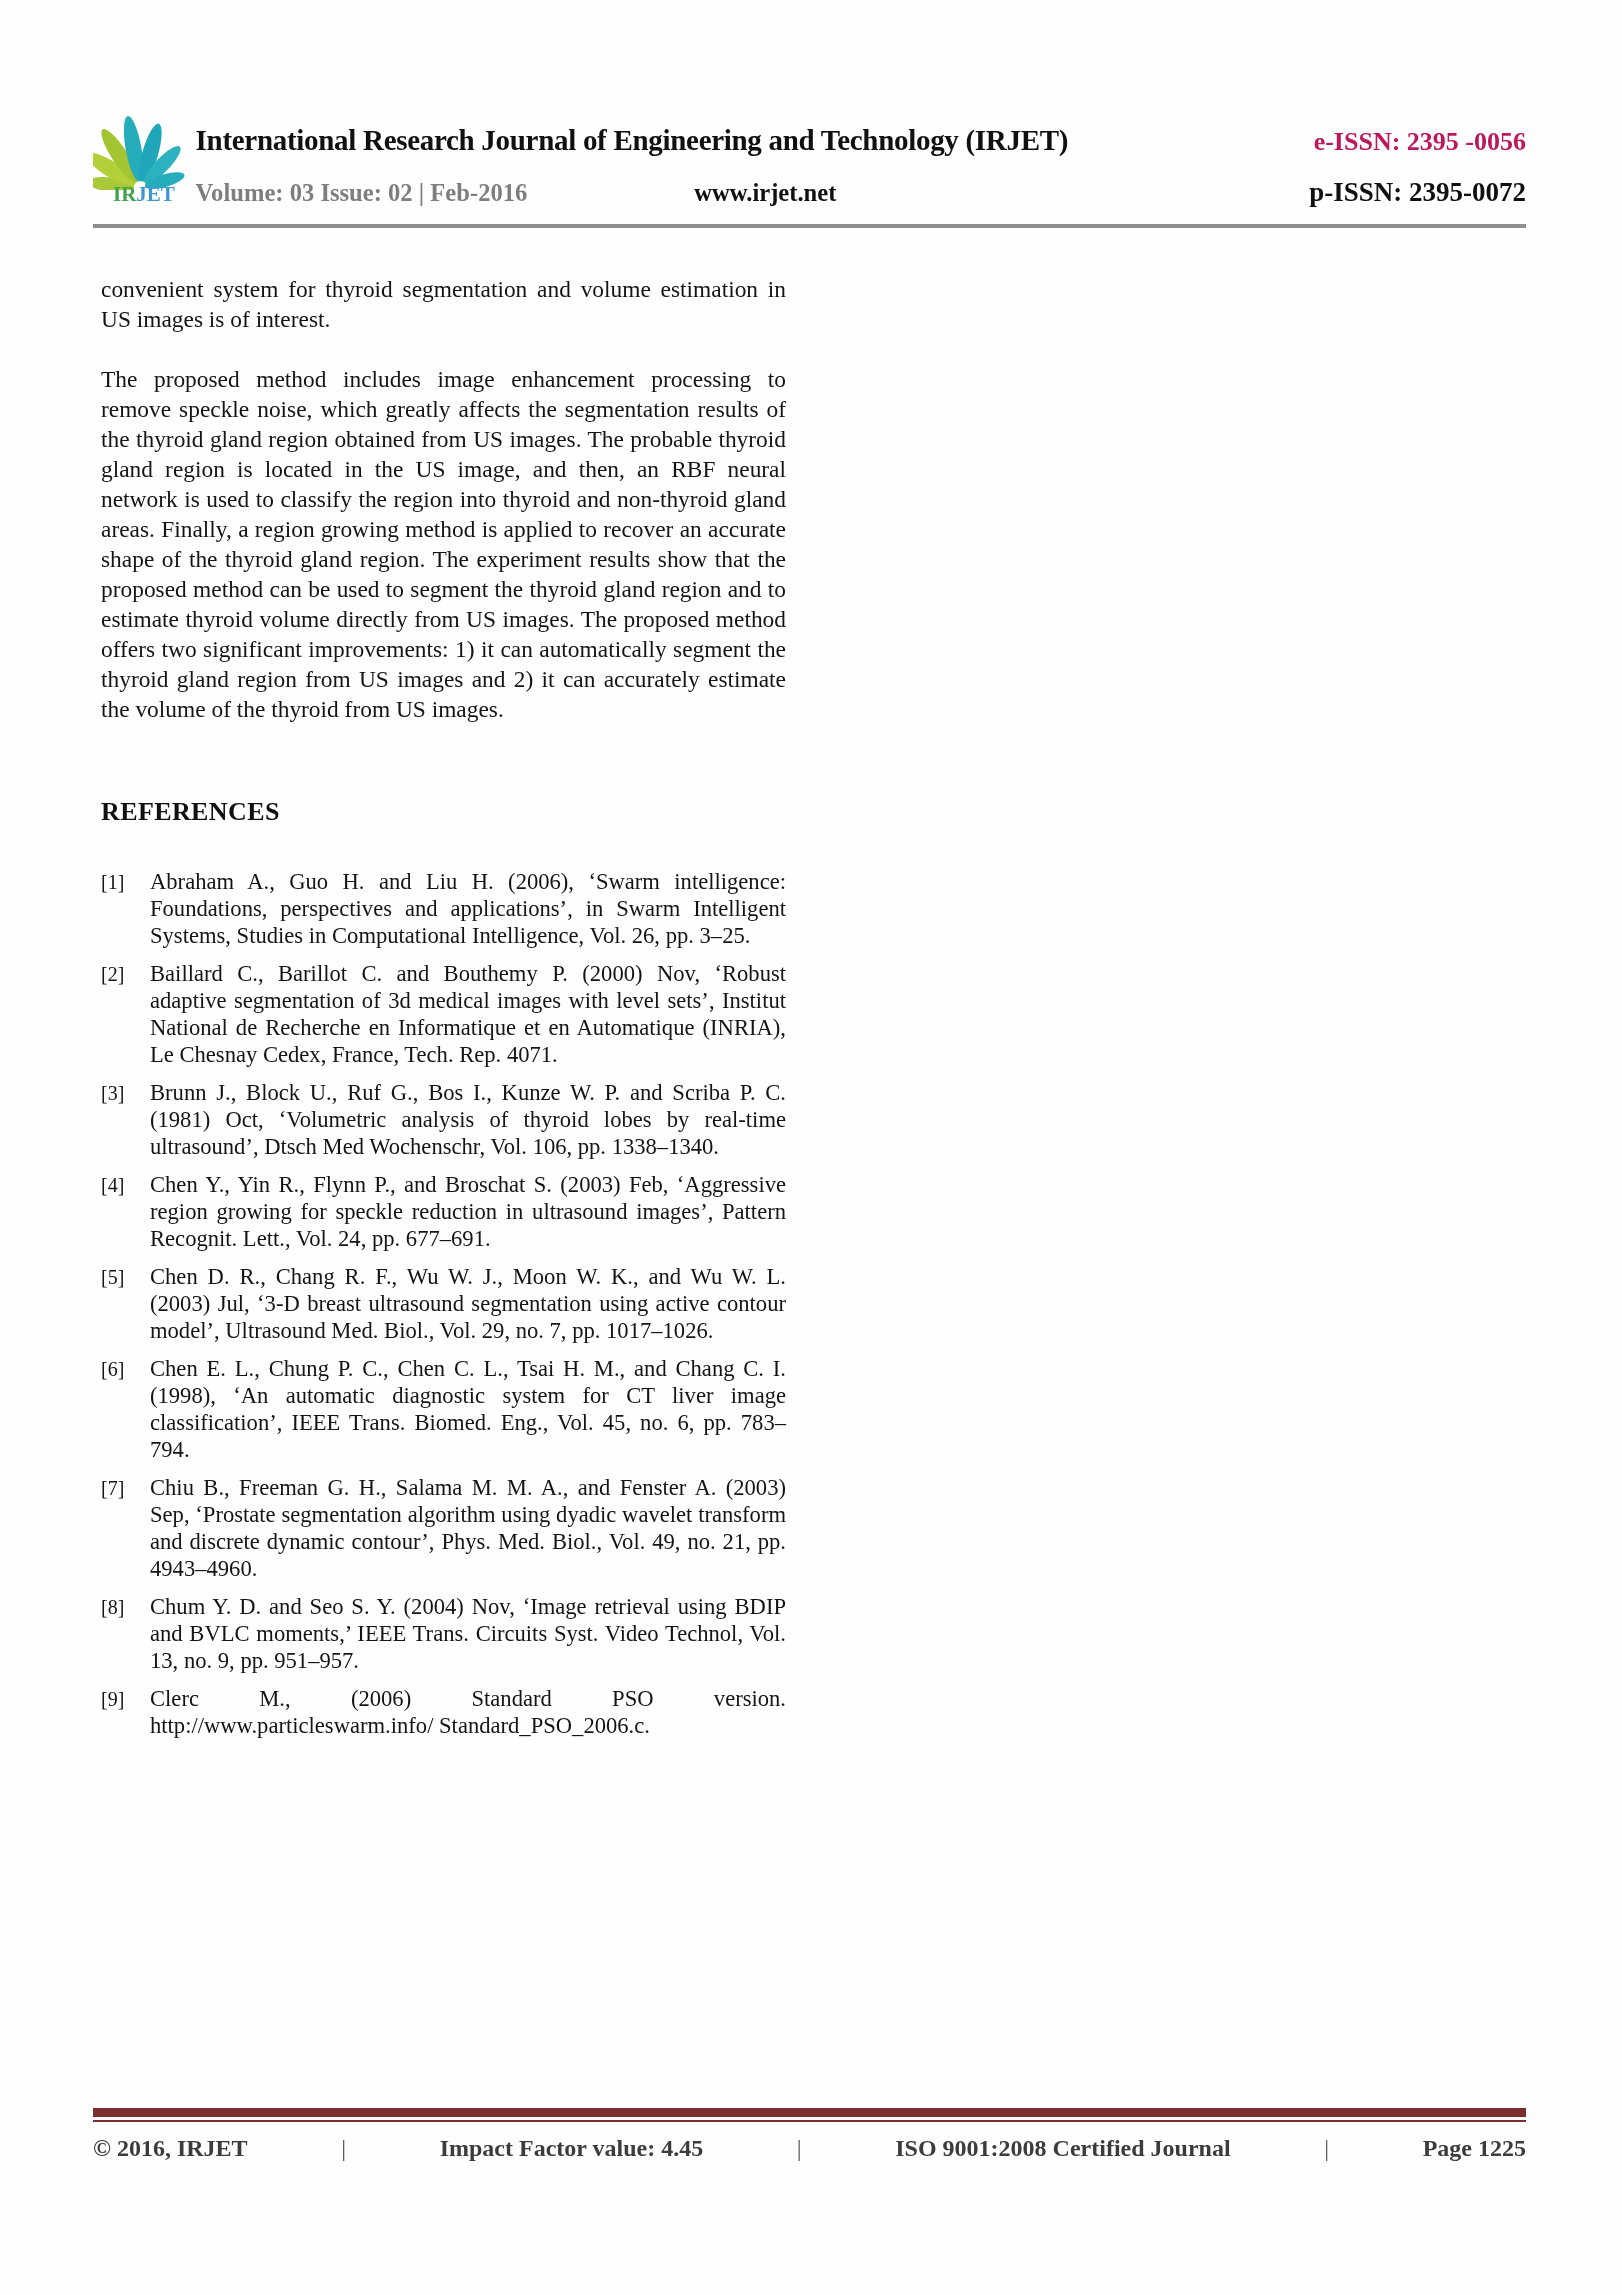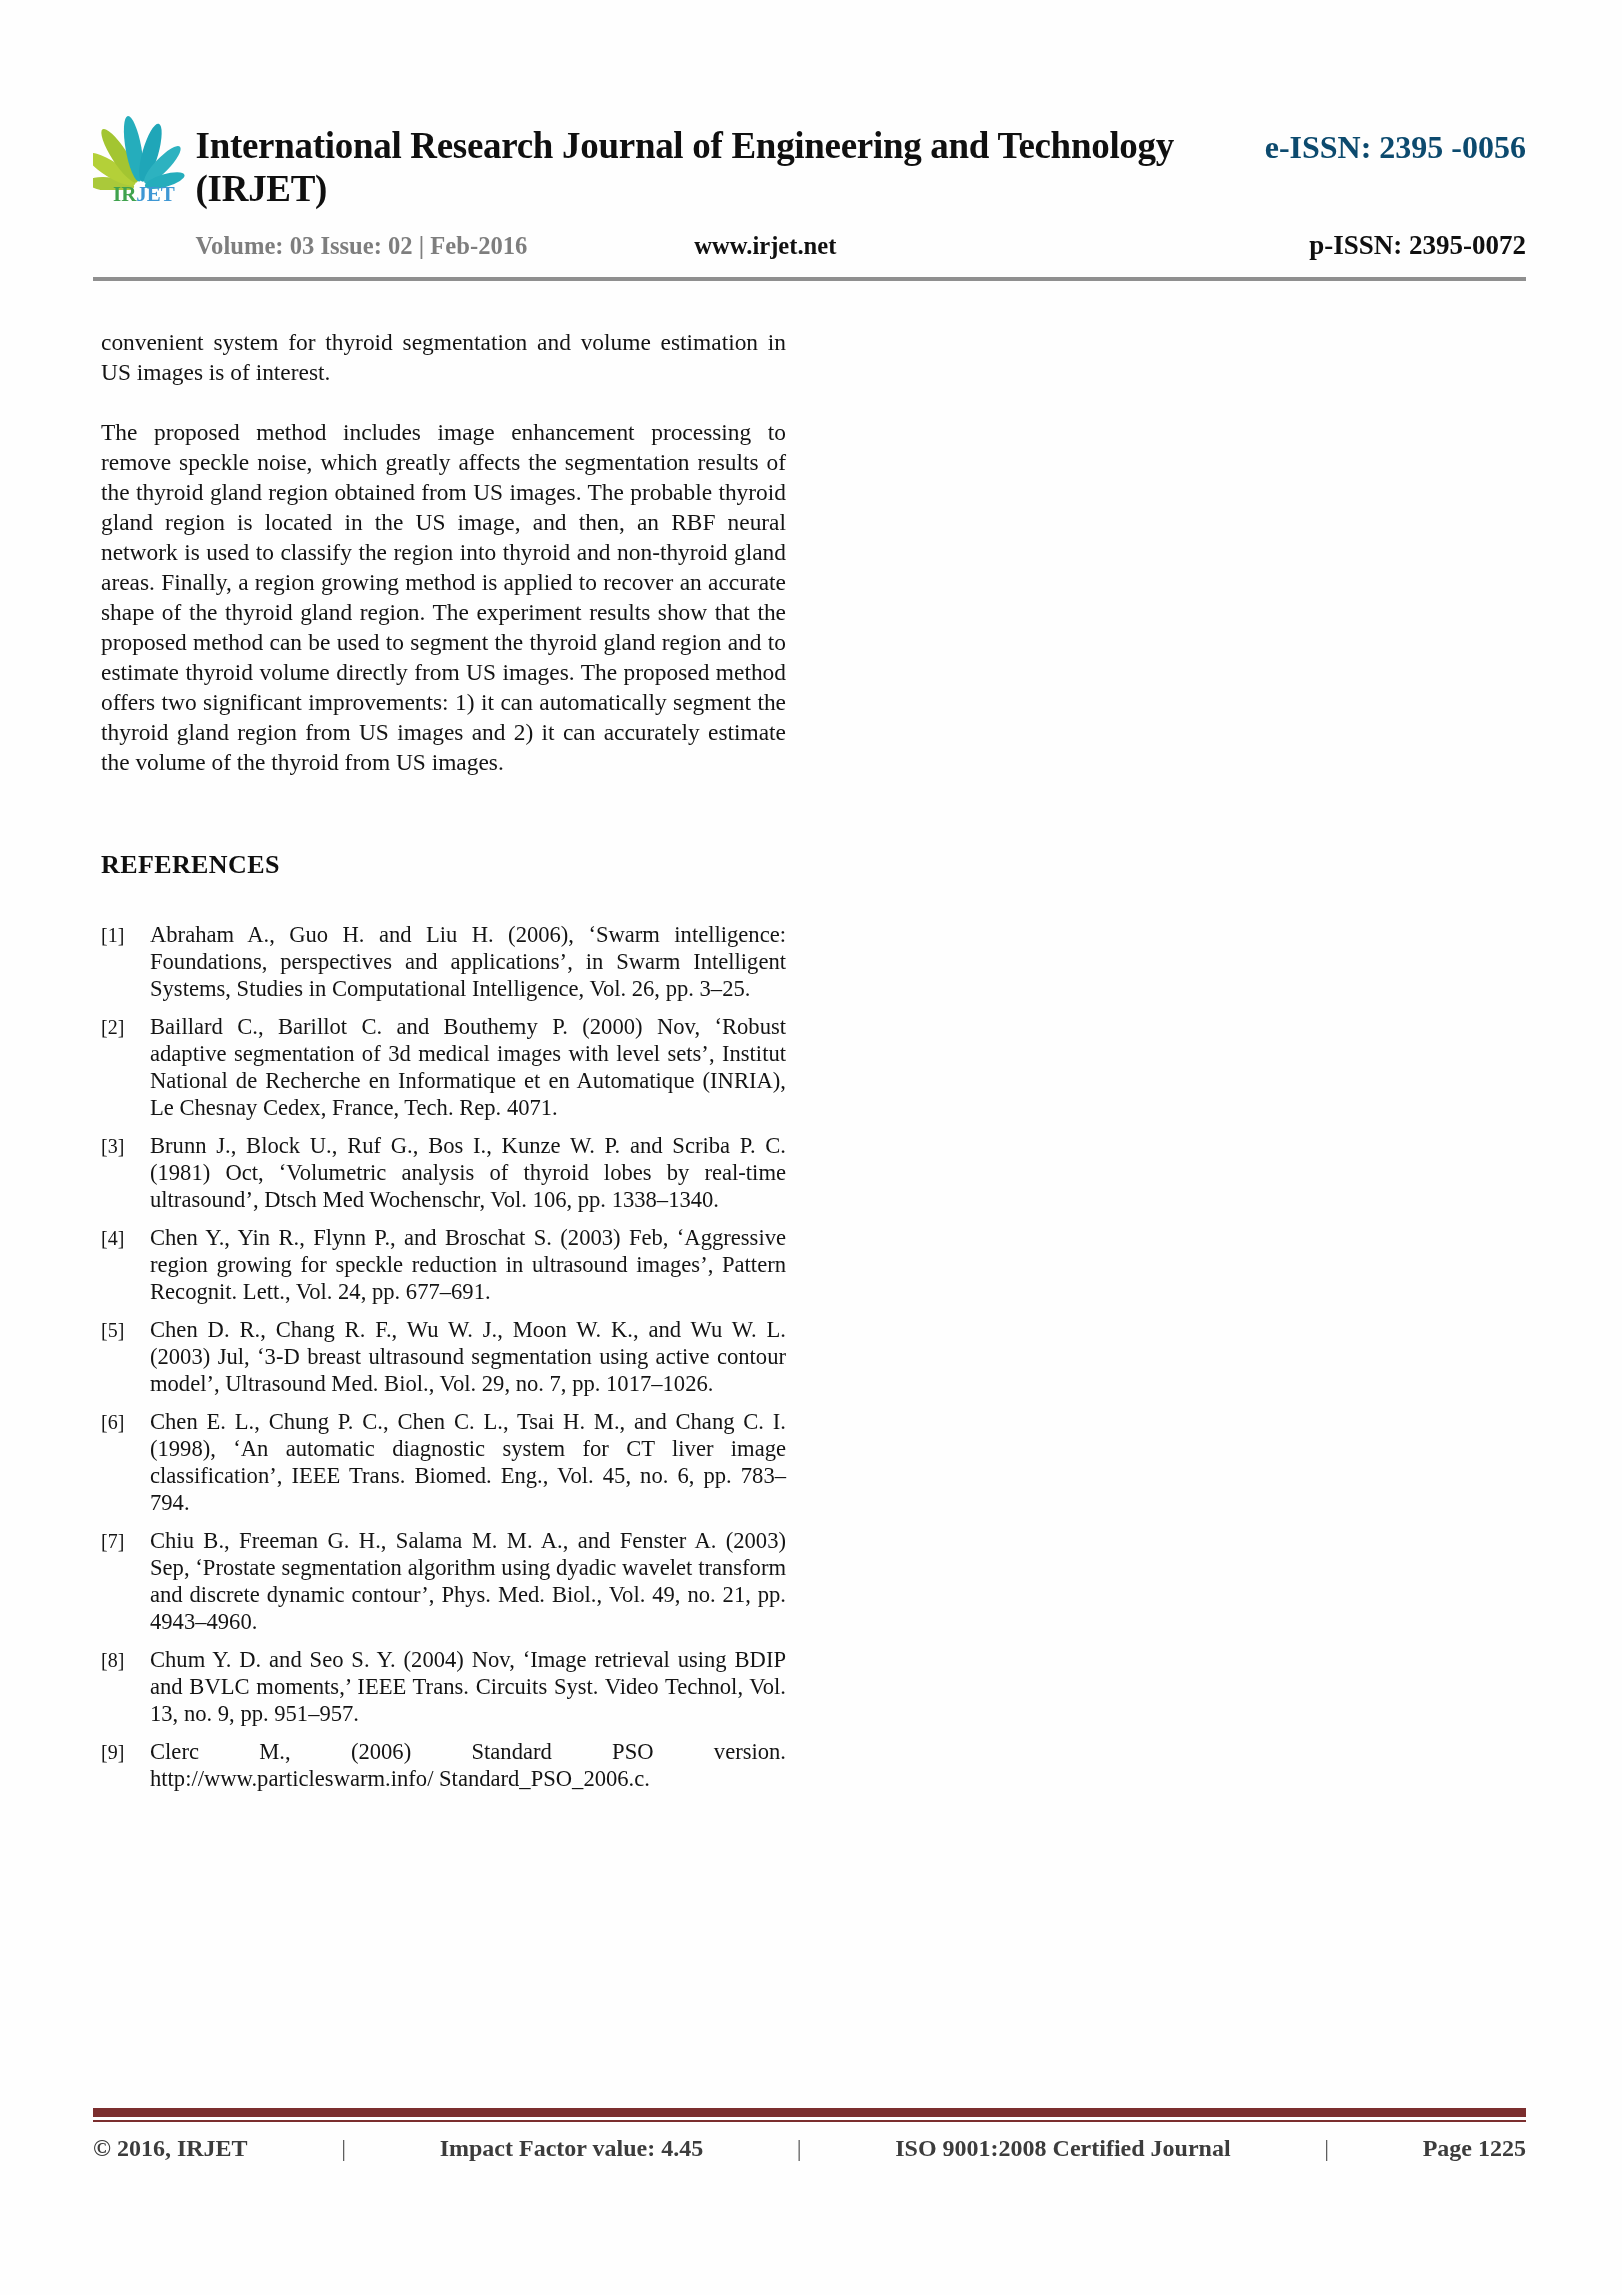--- a/index.html
+++ b/index.html
@@ -13,22 +13,22 @@
   
   .header { display:flex; align-items:flex-start; margin:111px 97px 0 93px; }
   .logo { flex:0 0 101px; }
   .logo svg { display:block; }
   .logo-word { font-weight:bold; font-size:21px; margin-top:-8px; margin-left:20px; letter-spacing:0; }
   .logo-ir  { color:#3fa24d; }
   .logo-jet { color:#3e97d4; }
 
   .header-text { flex:1; padding-left:1.6px; }
   .title-row { display:flex; justify-content:space-between; align-items:baseline; margin-top:12.7px; }
-  .journal-title { font-size:37px; font-weight:bold; color:#101010; letter-spacing:-0.3px; }
-  .eissn { font-size:32px; font-weight:bold; color:#0c4a6e; white-space:nowrap; padding-left:24px; }
+  .journal-title { font-size:29px; font-weight:bold; color:#101010; letter-spacing:-0.3px; }
+  .eissn { font-size:26px; font-weight:bold; color:#be185d; white-space:nowrap; padding-left:24px; }
   .meta-row { display:flex; align-items:center; margin-top:20.6px;gap:16px; }
   .volume { font-size:24.6px; font-weight:bold; color:#7e7e7e; }
   .website { font-size:24.6px; font-weight:bold; color:#101010; margin-left:151px; }
   .pissn { font-size:27px; font-weight:bold; color:#101010; margin-left:auto; }
 
   .header-rule { margin:16px 97px 0 93px; height:4px; background:#8f8f8f; }
 
   
   .content { margin:46px 0 0 101px; width:685px; }
   .body-par { font-size:23.4px; line-height:30px; text-align:justify; color:#141414; }

